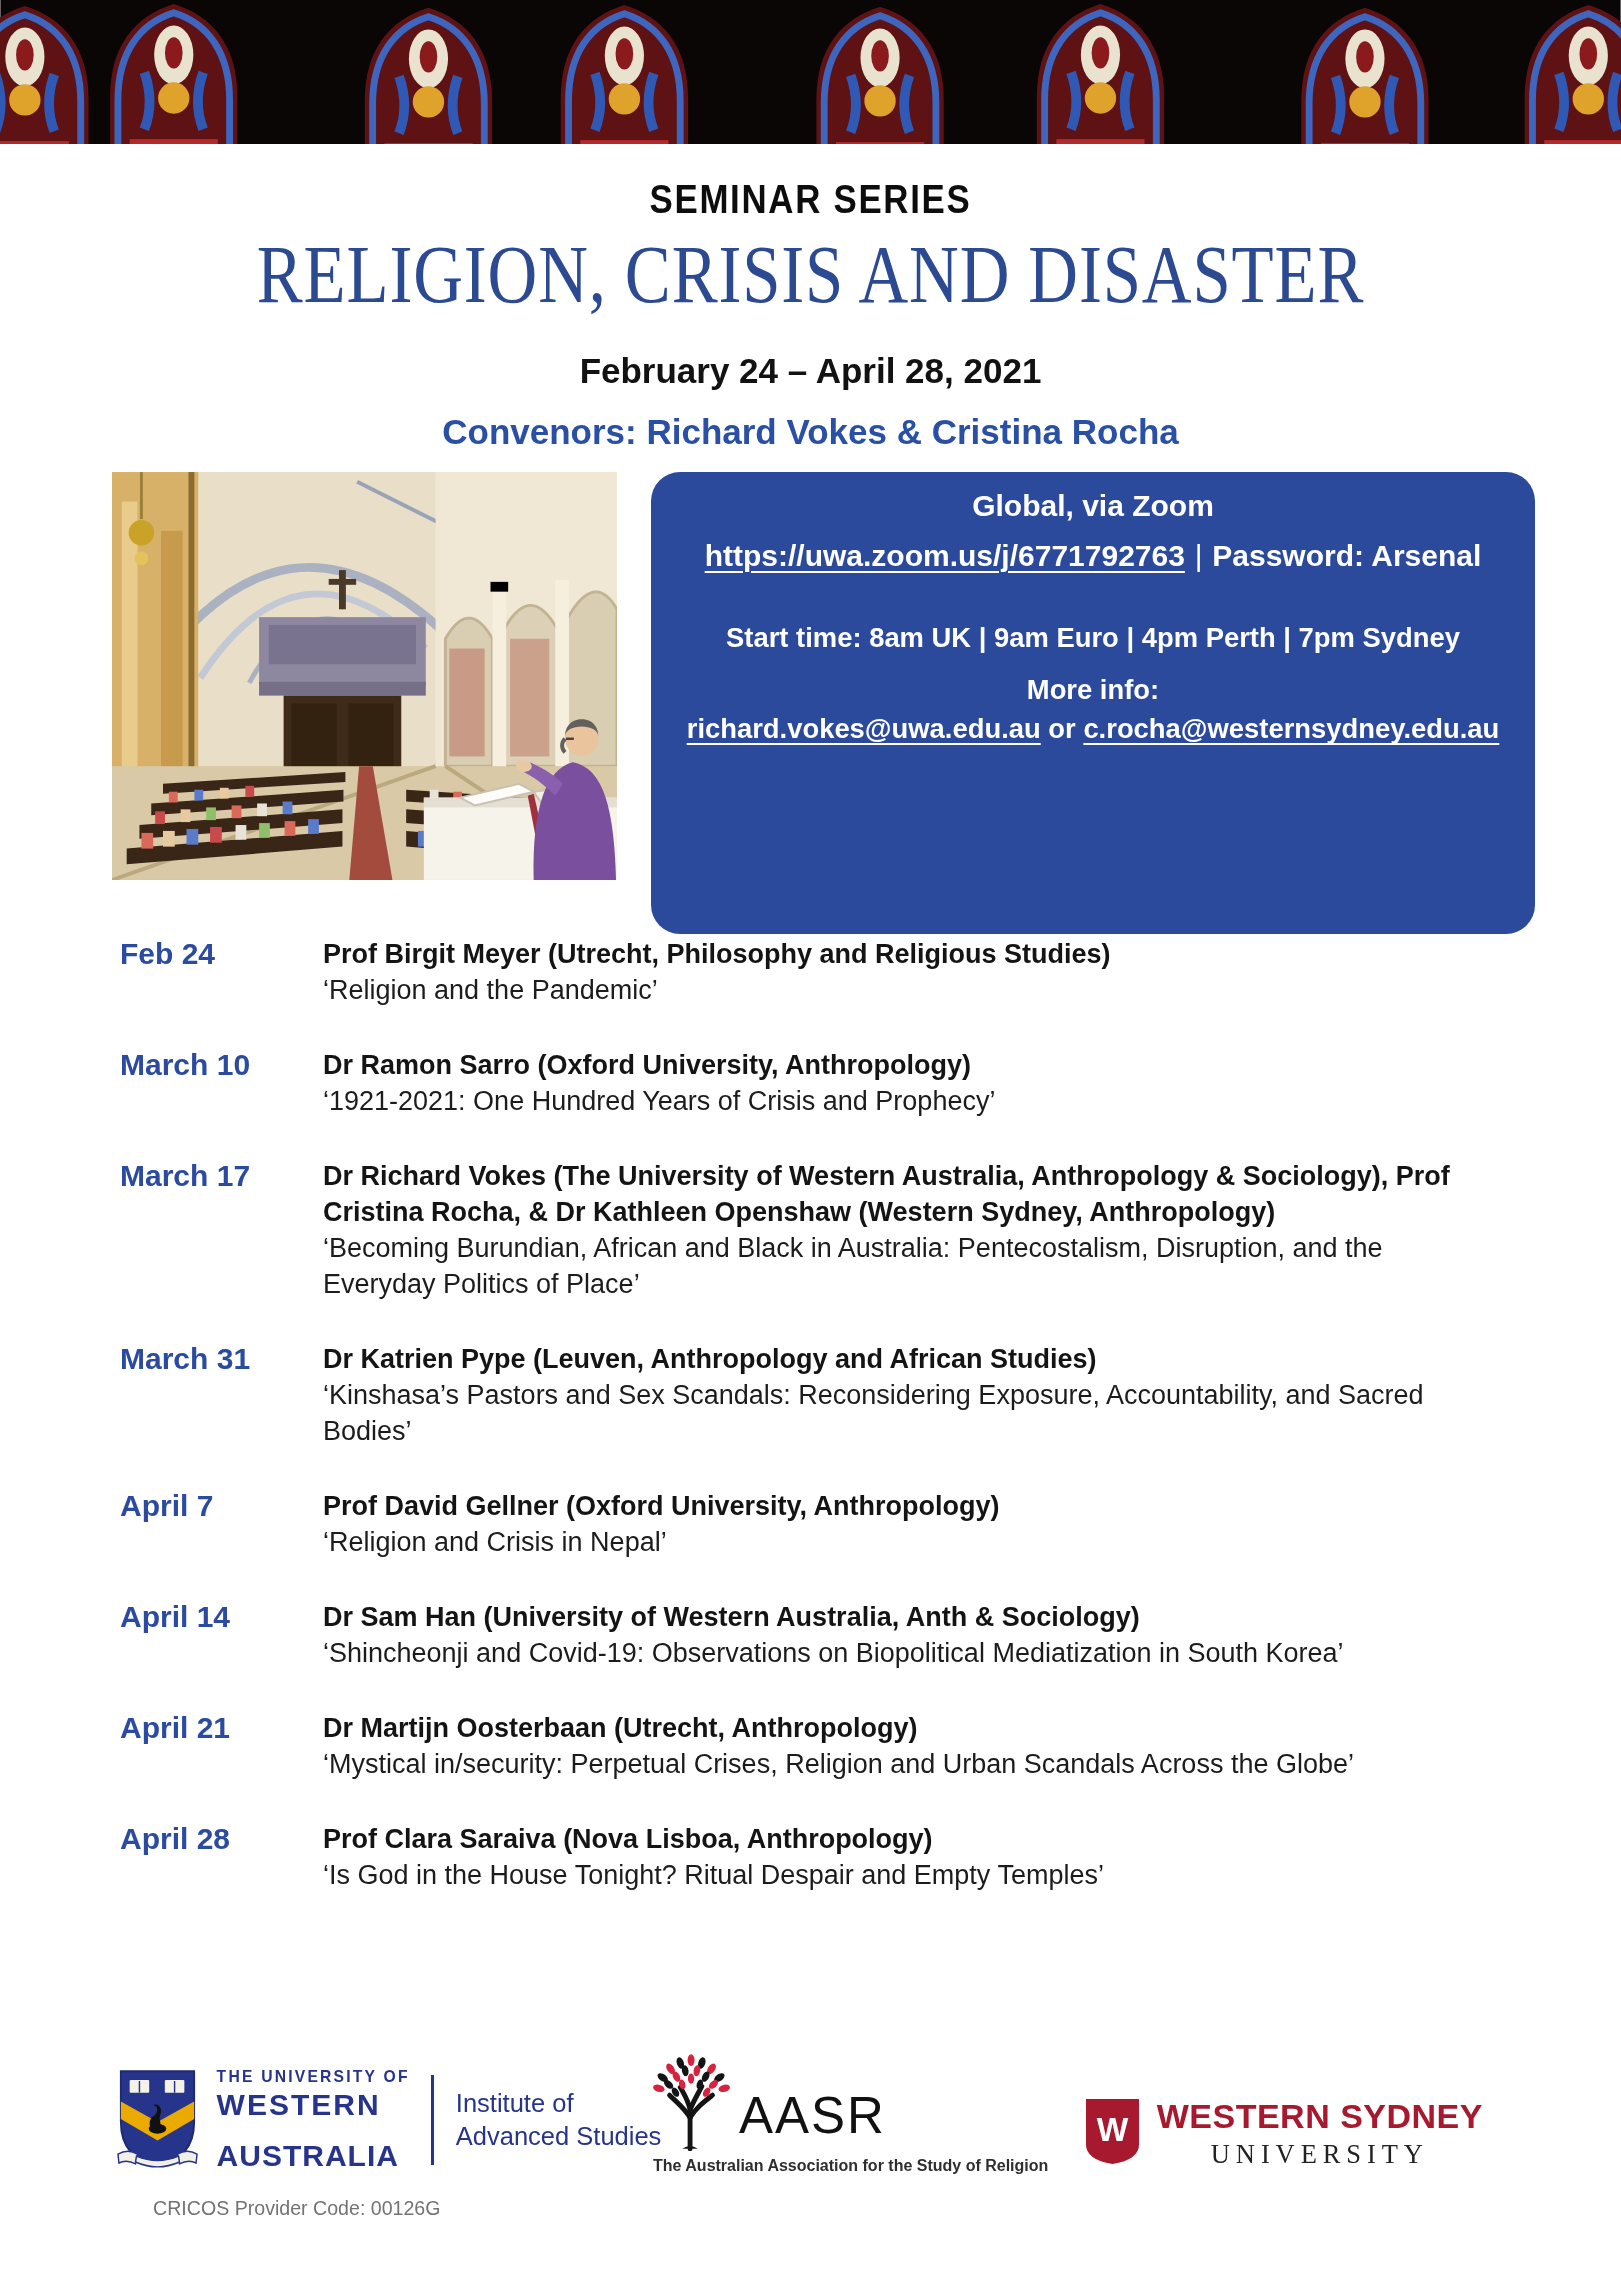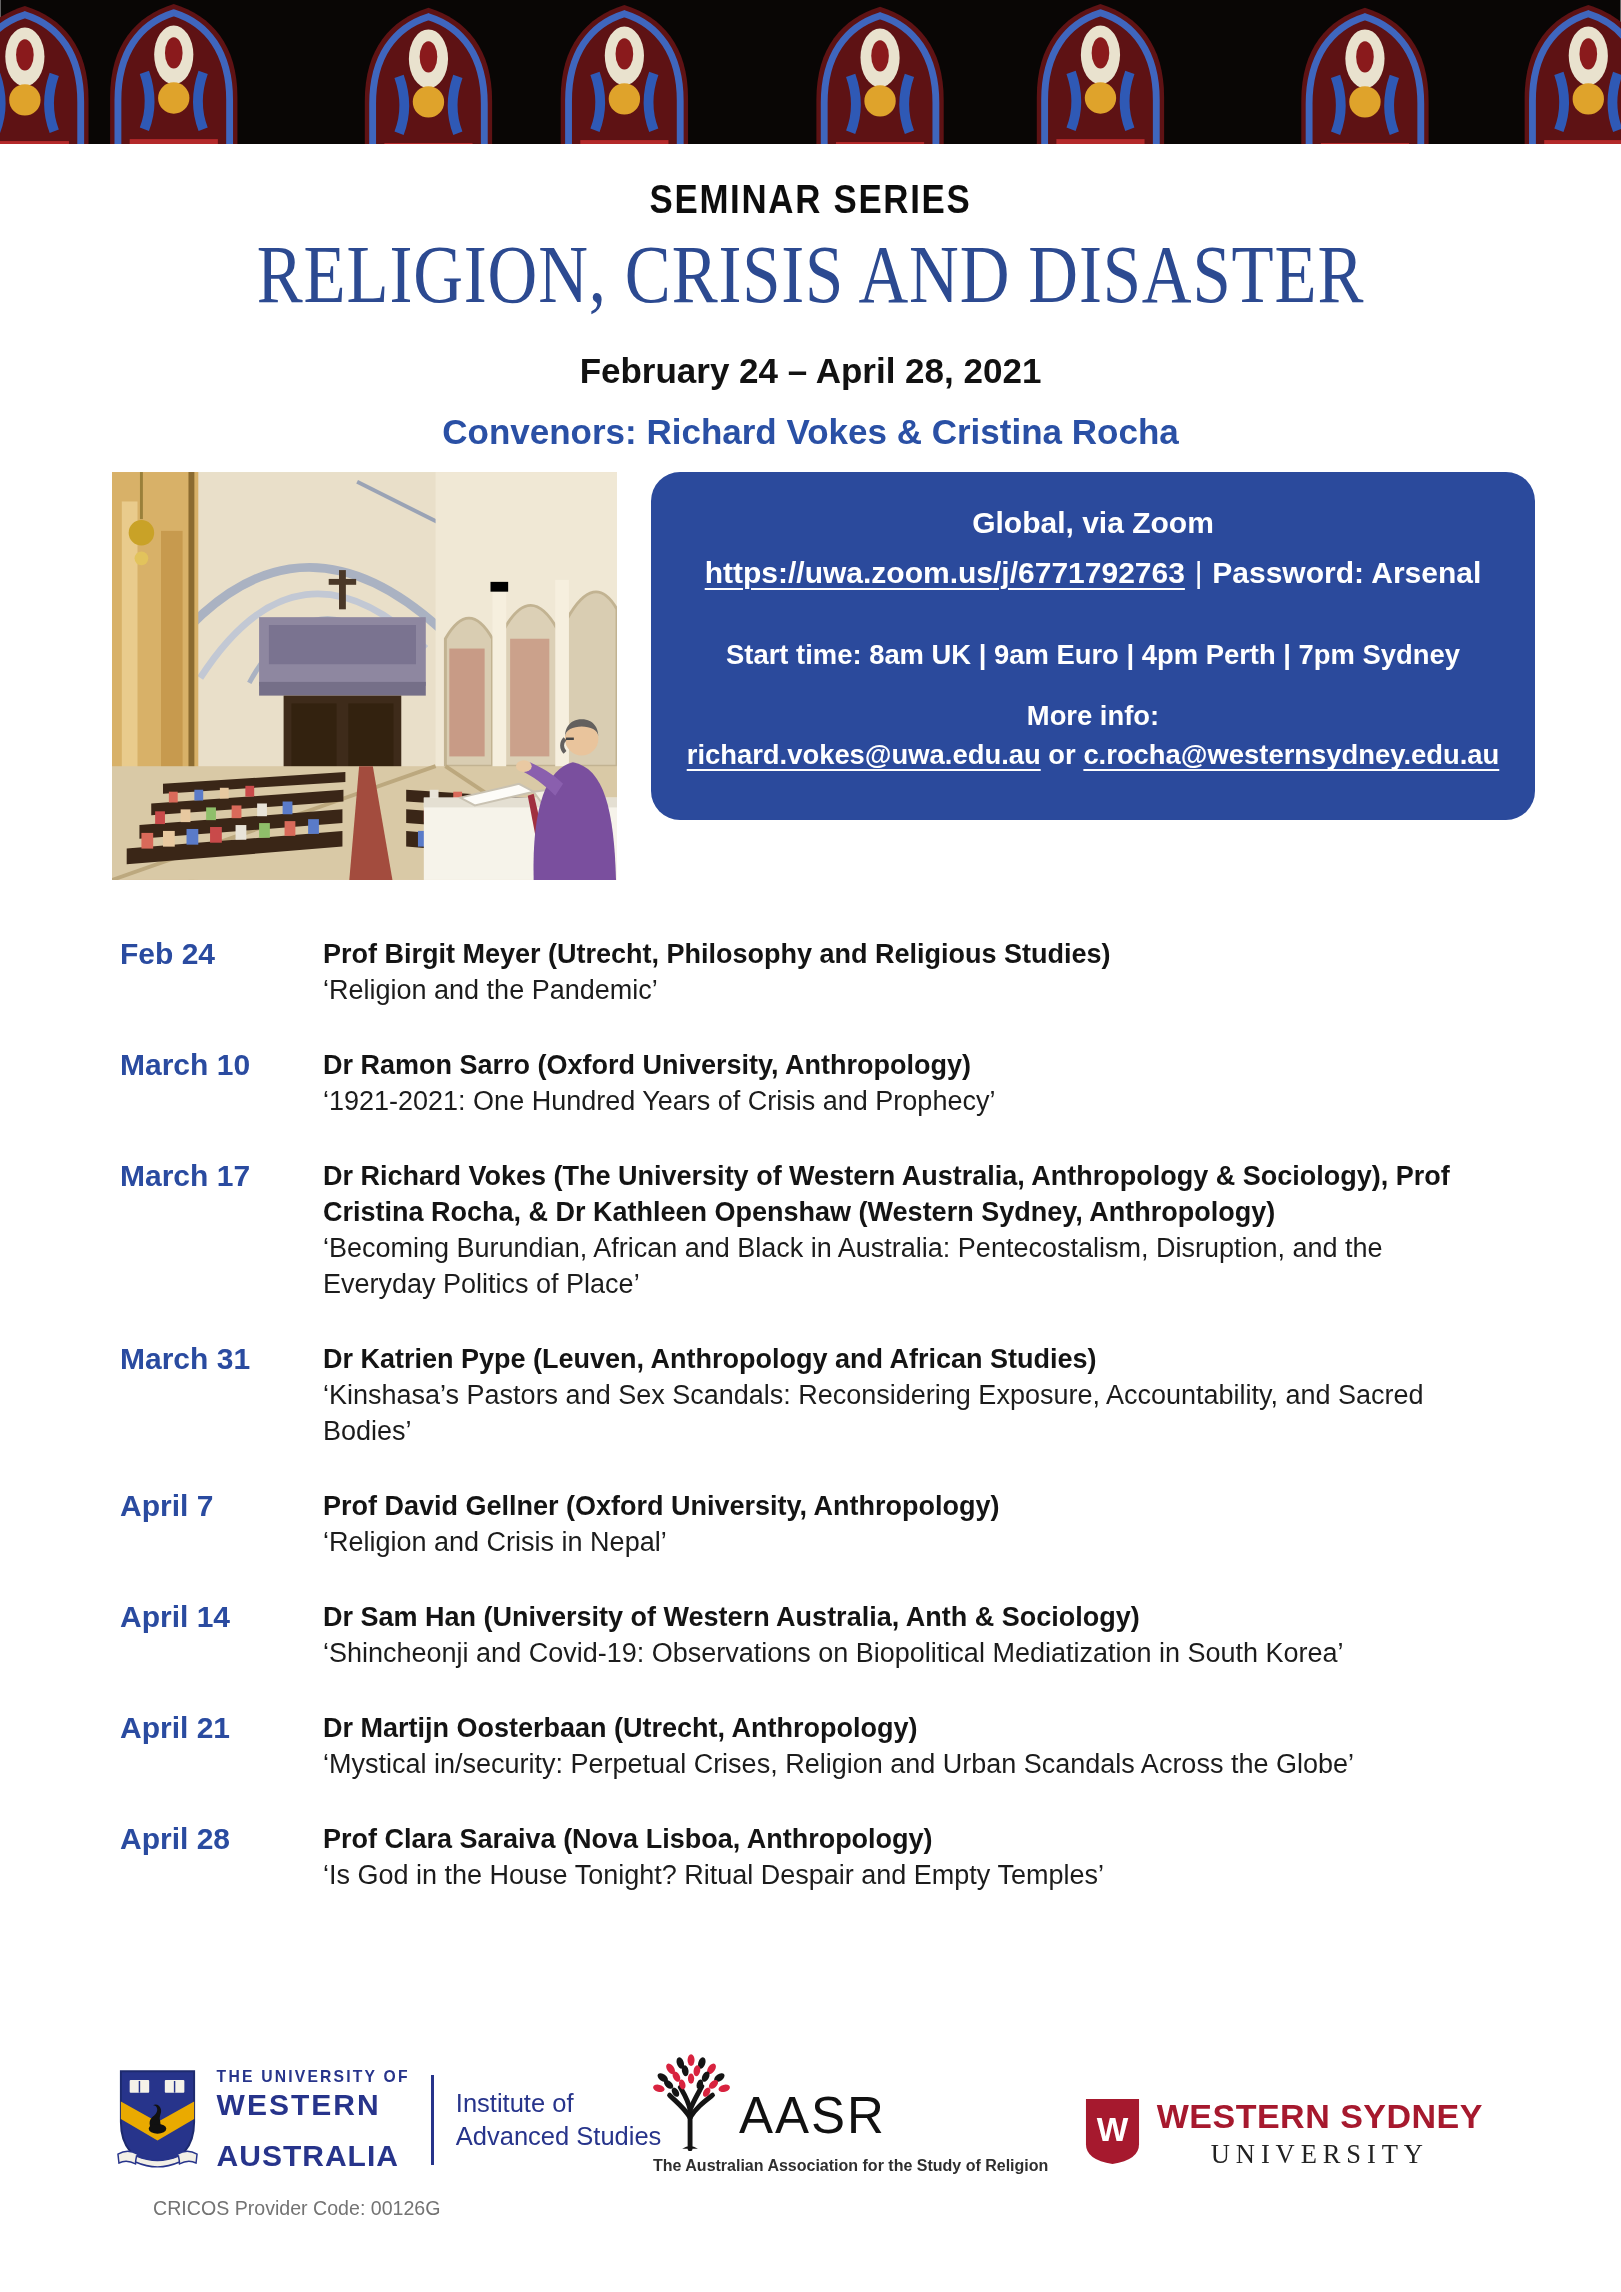--- a/index.html
+++ b/index.html
@@ -23,31 +23,31 @@
   .date-range{
     position:absolute;top:351px;left:0;width:100%;text-align:center;
     font-size:35px;font-weight:700;color:#121212;
   }
   .convenors{
     position:absolute;top:412px;left:0;width:100%;text-align:center;
     font-size:35px;font-weight:700;color:#2A50A5;
   }
   .church-photo{position:absolute;top:472px;left:112px;width:505px;height:408px;}
   .info-box{
-    position:absolute;top:472px;left:651px;width:884px;height:348px;
+    position:absolute;top:472px;left:651px;width:884px;height:462px;
     background:#2B4A9C;border-radius:29px;color:#ffffff;text-align:center;
-    box-sizing:border-box;padding:34px 35px 0 35px;
+    box-sizing:border-box;padding:17px 35px 0 35px;
   }
   .info-heading{font-size:30px;font-weight:700;}
   .info-link-line{font-size:30px;font-weight:700;margin-top:15.7px;}
   .info-box a{color:#ffffff;text-decoration:underline;text-underline-offset:4.9px;text-decoration-thickness:2px;cursor:pointer;}
   .info-start{font-size:27.4px;font-weight:700;margin-top:49px;}
   .info-except{font-size:27.4px;font-weight:700;margin-top:21.6px;line-height:39px;}
   .info-except .lbl{font-style:italic;}
-  .info-more{font-size:27.4px;font-weight:700;margin-top:29px;}
+  .info-more{font-size:27.4px;font-weight:700;margin-top:20px;}
   .info-emails{font-size:27.4px;font-weight:700;margin-top:7.8px;}
   .sep{padding:0 9.8px;font-weight:400;}
   .schedule{position:absolute;top:936px;left:120px;width:1411px;}
   .sched-row{display:flex;margin-bottom:39px;}
   .sched-date{
     width:203px;flex:0 0 203px;font-size:30px;font-weight:700;color:#2A4BA0;line-height:36px;
   }
   .sched-body{flex:1;max-width:1157px;font-size:27px;line-height:36px;}
   .sched-speaker{font-weight:700;color:#141414;}
   .sched-title{font-weight:400;color:#1c1c1c;}

